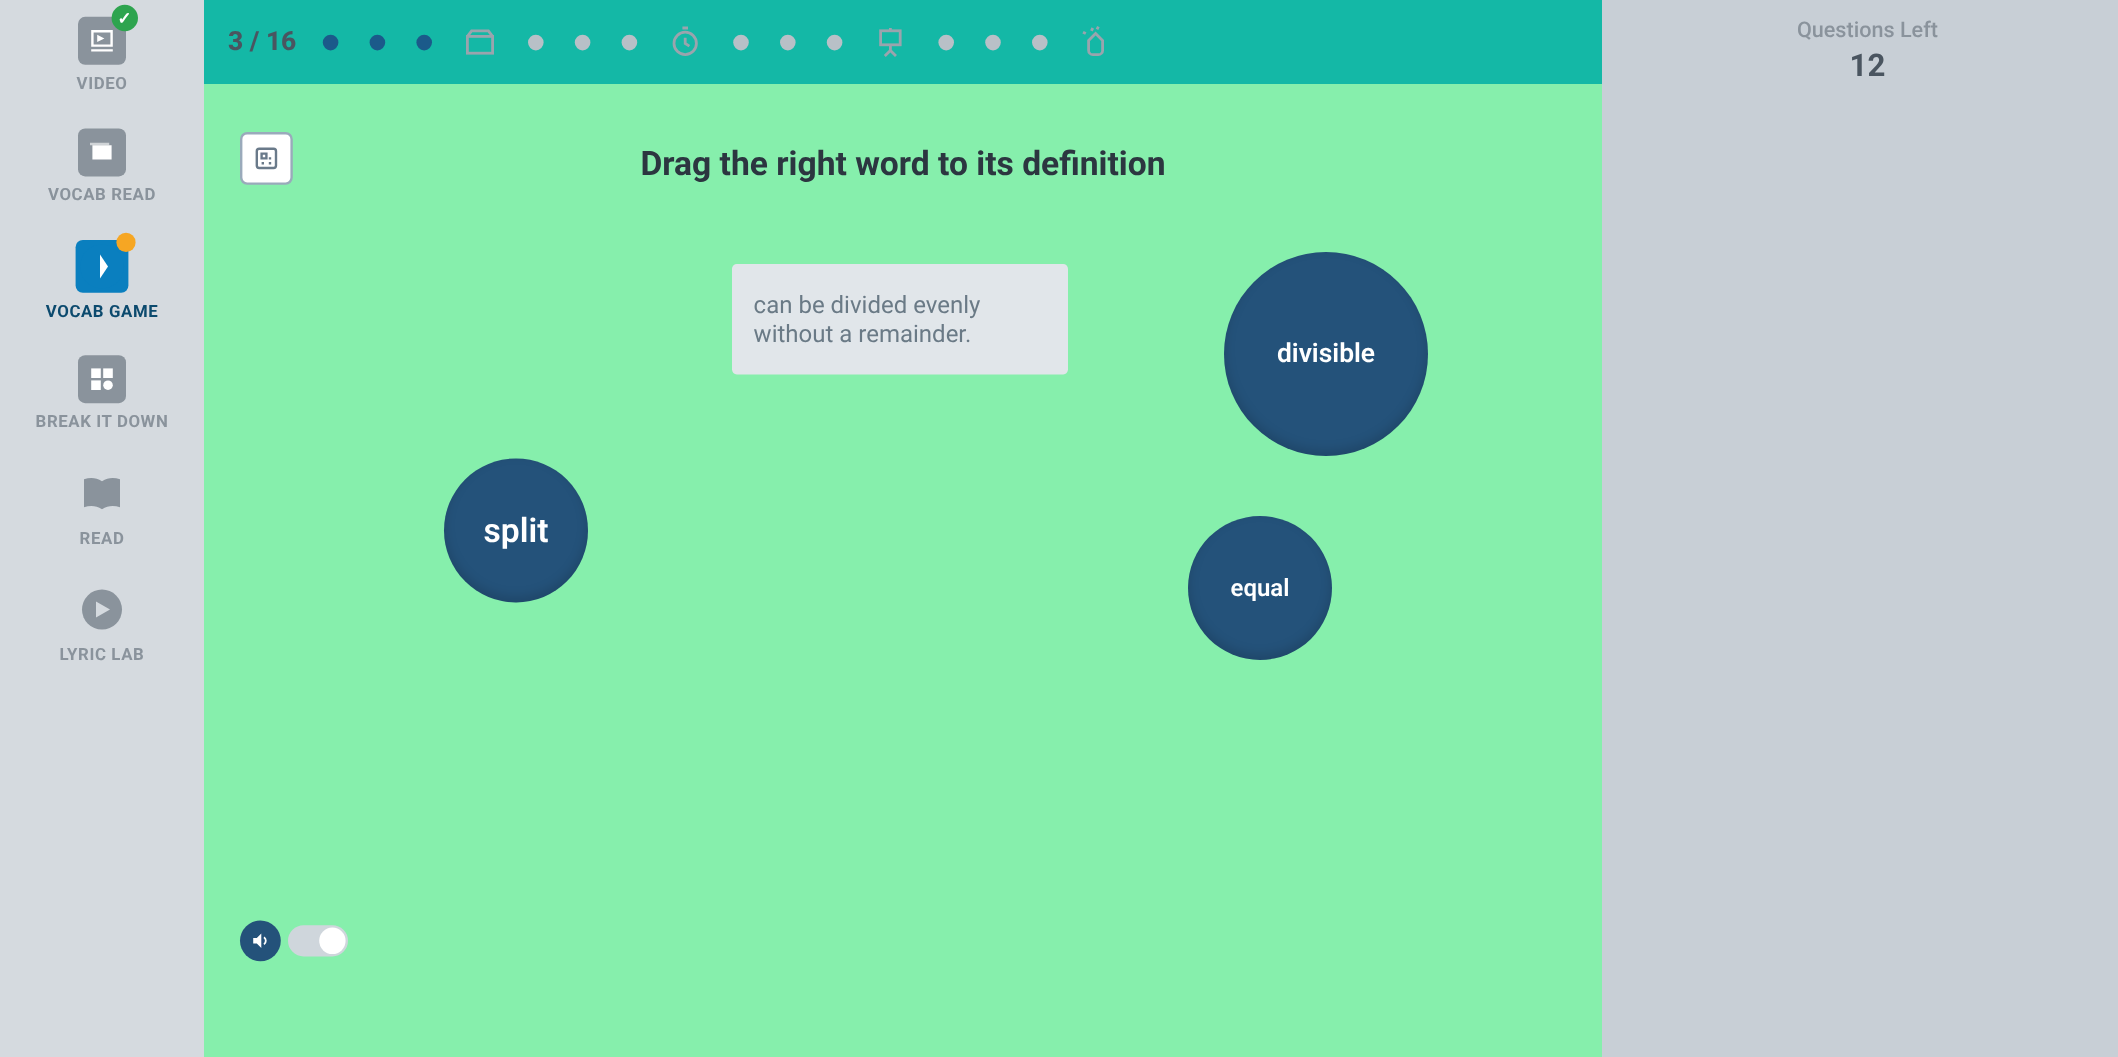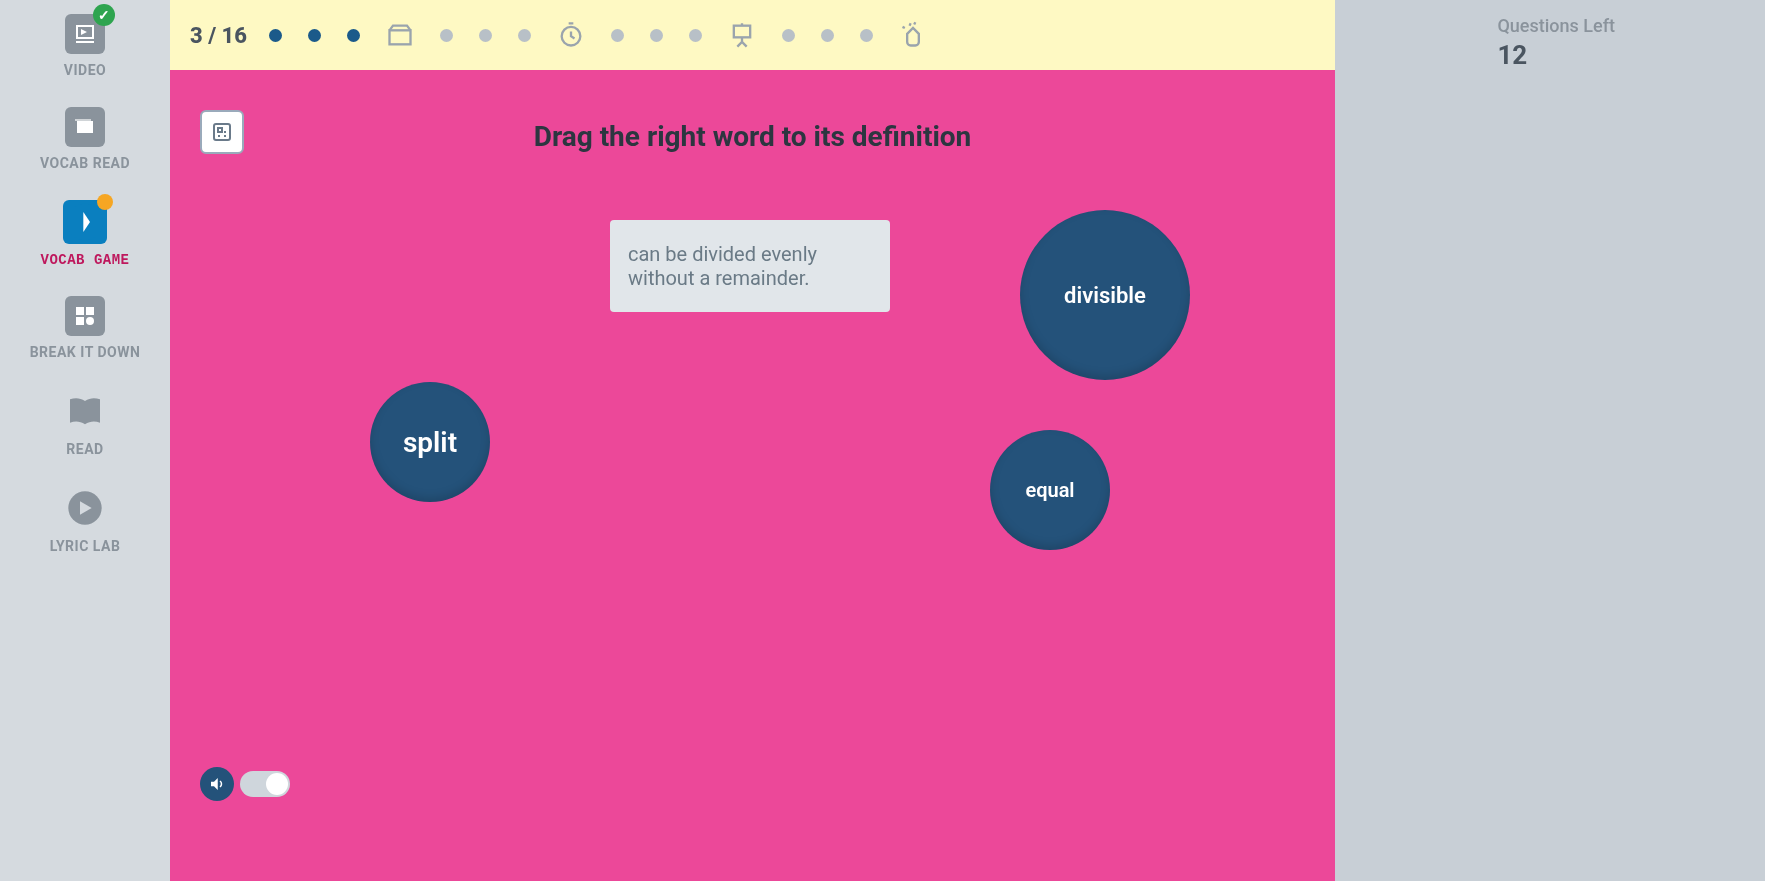--- a/index.html
+++ b/index.html
@@ -37,21 +37,21 @@
     flex-direction: column;
     align-items: center;
     padding: 14px 0;
     gap: 8px;
     color: #8a939c;
     font-size: 14px;
     font-weight: 700;
     letter-spacing: 0.5px;
     cursor: pointer;
   }
-  .side-item.active { color: #be185d; font-family: Liberation Mono, monospace; }
+  .side-item.active { color: #0c4a6e; }
   .side-icon {
     width: 40px;
     height: 40px;
     background: #8a939c;
     display: flex;
     align-items: center;
     justify-content: center;
     border-radius: 6px;
     color: #fff;
     position: relative;
@@ -96,50 +96,51 @@
     right:0; top:0; bottom:0; width:430px;
     background:#c8cfd6;
   }
 
   .topbar {
     height: 70px;
     display:flex;
     align-items:center;
     padding: 0 20px;
     gap: 12px;
-    background: #fef9c3;
+    background: #14b8a6;
   }
   .progress-text {
     font-size: 22px;
     font-weight: 800;
     color: #4a5560;
     margin-right: 10px;
   }
   .dots-row { display:flex; align-items:center; gap: 26px; flex:1; }
   .pdot {
     width: 13px; height: 13px; border-radius:50%;
     background:#b8c0c7;
   }
   .pdot.filled { background:#1b5a8a; }
   .picon { color:#9aa4ad; display:flex; align-items:center; }
   .picon svg{ width:28px; height:28px; }
 
   .questions-left {
     position:absolute;
     right: 150px;
     top: 15px;
+    text-align:center;
     color:#8a939c;
     margin-left:48px;
   }
   .questions-left .ql-label { font-size:18px; font-weight:500; }
   .questions-left .ql-count { font-size:26px; font-weight:700; color:#4a5560; margin-top:4px;}
 
   .game-area {
     position: relative;
-    background: #ec4899;
+    background: #86efac;
     margin: 0 0 0 0;
     height: calc(100% - 70px);
   }
 
   .toolbar-btn {
     position:absolute;
     top: 40px;
     left: 30px;
     width: 44px; height: 44px;
     border: 2px solid #9aaabb;

